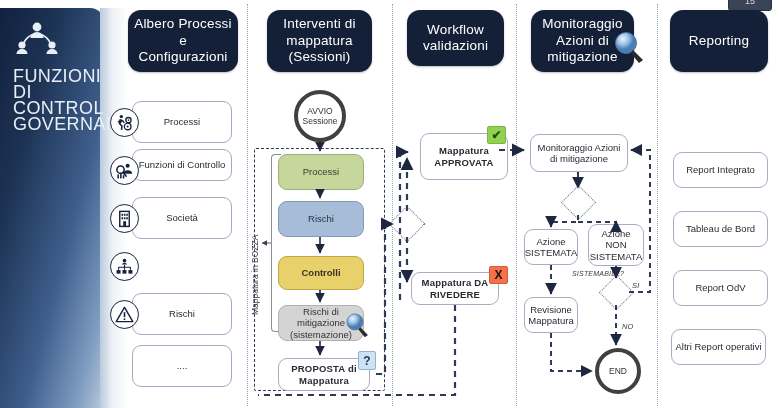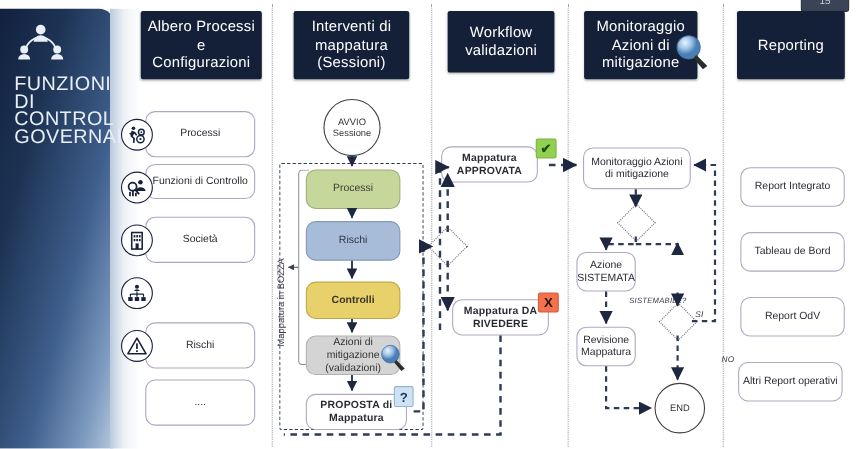--- a/index.html
+++ b/index.html
@@ -31,21 +31,21 @@
   .panel-title{
     position:absolute;left:13px;top:68px;width:92px;
     color:#e8eef6;font-size:18px;line-height:16px;letter-spacing:.4px;
   }
 
   
   .col-head{
     position:absolute;
     background:#141f38;
     color:#ffffff;
-    border-radius:2px;
+    border-radius:13px;
     display:flex;align-items:center;justify-content:center;
     text-align:center;
     font-size:13.5px;line-height:16.5px;
     letter-spacing:.2px;
     box-shadow:0 1px 2px rgba(0,0,0,.25);
     padding:0 6px;
     box-sizing:border-box;
   }
 
   
@@ -68,21 +68,21 @@
     padding:0 3px;
   }
   .node.sidebar{ font-size:9.5px; border-color:#b0a4c2; }
   .node.strong{ font-weight:bold; font-size:9.5px; letter-spacing:.2px;}
   .node.green { background:#c5d79a; border-color:#9fae78; color:#3a3a33;}
   .node.blue  { background:#a7bcd9; border-color:#8499b6; color:#2b3340;}
   .node.yellow{ background:#e8d06a; border-color:#c0a744; color:#3a3328;font-weight:bold;}
   .node.grey  { background:#d4d4d4; border-color:#b1b1b1; color:#333;}
 
   .circle-node{
-    position:absolute;border:1px solid #404040;border-radius:50%;
+    position:absolute;border:4px solid #404040;border-radius:50%;
     background:#fff;display:flex;align-items:center;justify-content:center;
     text-align:center;font-size:8.5px;line-height:10px;color:#333;
     box-sizing:border-box;
   }
 
   
   .diamond{
     position:absolute;
     border:1px dotted #6d7487;
     background:#fff;
@@ -291,37 +291,37 @@
   <div class="node green" style="left:278px;top:154px;width:86px;height:36px">
     <span>Processi</span>
   </div>
   <div class="node blue" style="left:278px;top:201px;width:86px;height:36px">
     <span>Rischi</span>
   </div>
   <div class="node yellow" style="left:278px;top:256px;width:86px;height:34px">
     <span>Controlli</span>
   </div>
   <div class="node grey" style="left:278px;top:305px;width:86px;height:36px">
-    <span>Azioni di mitigazione (validazioni)</span>
+    <span>Rischi di mitigazione (sistemazione)</span>
   </div>
   <div class="magnifier" style="left:344px;top:312px">
     <svg width="28" height="26" viewBox="0 0 36 34">
       <circle cx="14" cy="13" r="10.5" fill="url(#mg1)" stroke="#46749f" stroke-width="1"></circle>
       <path d="M21 20 L31 30 L27 33 L18.5 23 Z" fill="#2b2b2b"></path>
     </svg>
   </div>
 
   <div class="node strong" style="left:278px;top:358px;width:92px;height:33px">
     <span>PROPOSTA di Mappatura</span>
   </div>
   <div class="badge q" style="left:358px;top:351px;width:18px;height:19px">
     <span>?</span>
   </div>
 
-  <div class="node strong" style="left:401px;top:133px;width:88px;height:33px">
+  <div class="node strong" style="left:420px;top:133px;width:88px;height:47px">
     <span>Mappatura APPROVATA</span>
   </div>
   <div class="badge ok" style="left:487px;top:126px">
     <span>✔</span>
   </div>
 
   <div class="diamond" style="left:394px;top:211px;width:26px;height:26px"></div>
 
   <div class="node strong" style="left:411px;top:272px;width:88px;height:33px">
     <span>Mappatura DA RIVEDERE</span>
@@ -331,26 +331,29 @@
   </div>
 
   <div class="node" style="left:530px;top:134px;width:98px;height:38px">
     <span>Monitoraggio Azioni di mitigazione</span>
   </div>
 
   <div class="diamond" style="left:566px;top:190px;width:25px;height:25px"></div>
 
   <div class="node" style="left:524px;top:229px;width:54px;height:36px">
     <span>Azione SISTEMATA</span>
+  </div>
+  <div class="node" style="left:588px;top:224px;width:56px;height:42px">
+    <span>Azione NON SISTEMATA</span>
   </div>
 
   <div class="mini" style="left:572px;top:270px">SISTEMABILE?</div>
   <div class="diamond" style="left:604px;top:280px;width:25px;height:25px"></div>
   <div class="mini b" style="left:632px;top:281px">SI</div>
-  <div class="mini b" style="left:656px;top:322px">NO</div>
+  <div class="mini b" style="left:622px;top:322px">NO</div>
 
   <div class="node" style="left:524px;top:297px;width:54px;height:36px">
     <span>Revisione Mappatura</span>
   </div>
 
   <div class="circle-node" style="left:595px;top:348px;width:46px;height:46px">
     <span>END</span>
   </div>
 
   <div class="node" style="left:673px;top:211px;width:95px;height:36px">

